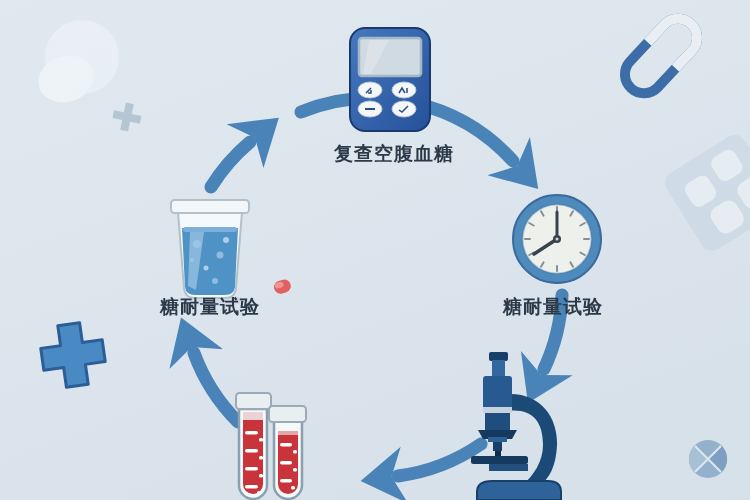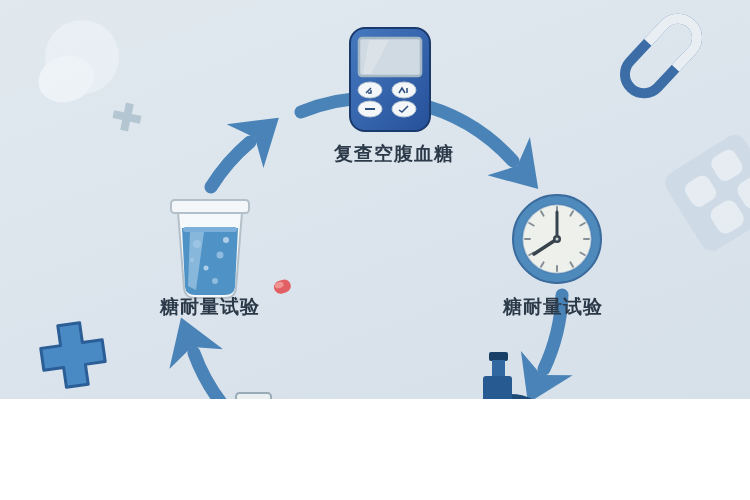--- a/index.html
+++ b/index.html
@@ -1,17 +1,17 @@
 <!DOCTYPE html>
 <html><head>
 <meta charset="utf-8">
 <style>
   html,body { margin:0; padding:0; }
   .stage {
-    position:relative; width:750px; height:399px; overflow:hidden;
+    position:relative; width:750px; height:500px; overflow:hidden;
     background:linear-gradient(160deg,#e1e9ef 0%, #dbe4ec 55%, #d6e0e9 100%);
     font-family:Liberation Sans, sans-serif;
   }
   .scene { position:absolute; left:0; top:0; }
   .step-label {
     position:absolute; transform:translateX(-50%);
     font-size:19px; font-weight:700; color:#2b3948;
     letter-spacing:1px; white-space:nowrap;
   }
 </style>

